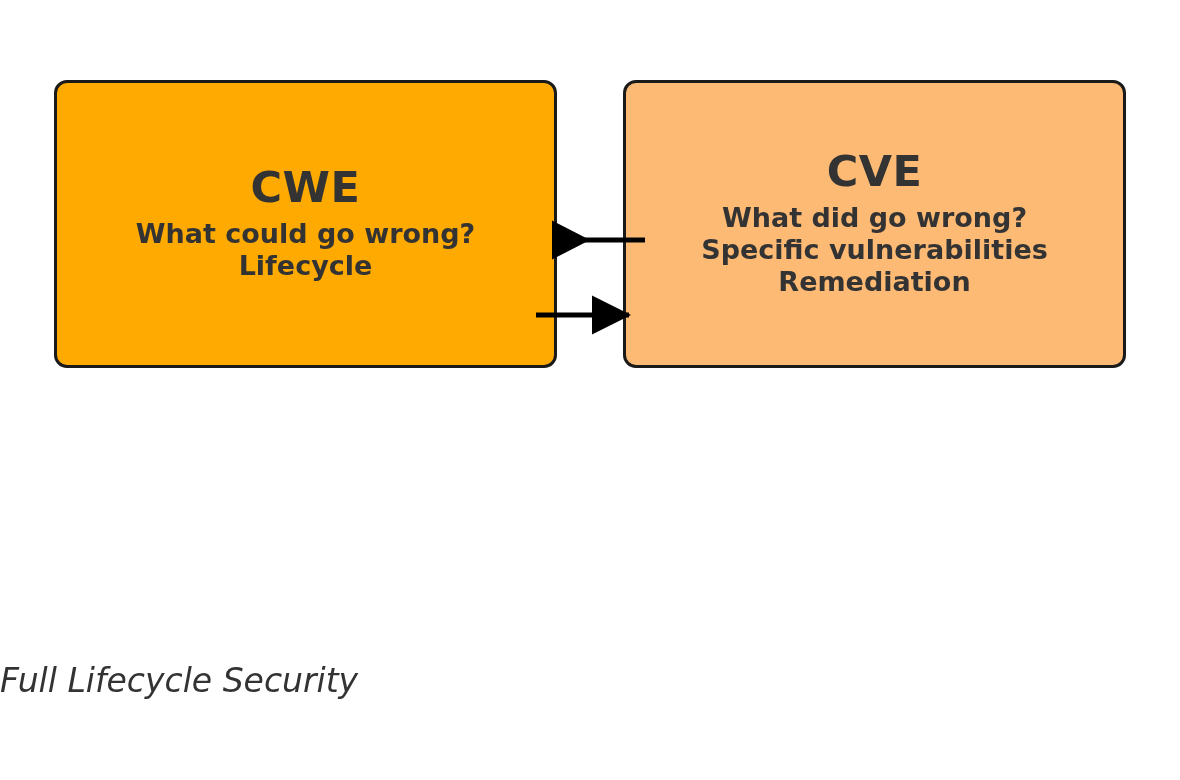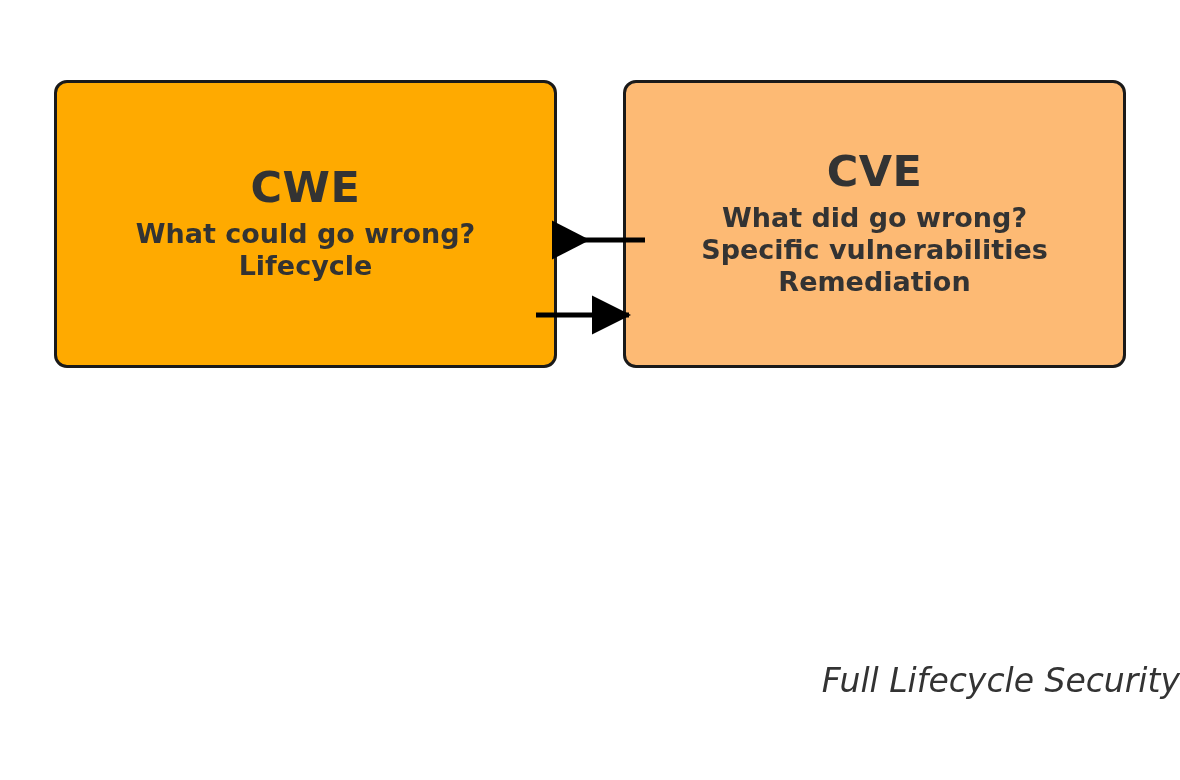--- a/index.html
+++ b/index.html
@@ -75,21 +75,21 @@
     height: 780px;
     pointer-events: none;
   }
 
   
   #caption {
     position: absolute;
     left: 0;
     top: 659px;
     width: 1180px;
-    text-align: right;
+    text-align: left;
     font-size: 33px;
     font-style: italic;
     color: #333333;
     line-height: 44px;
     white-space: nowrap;
   }
 </style>
 </head>
 <body>
 

